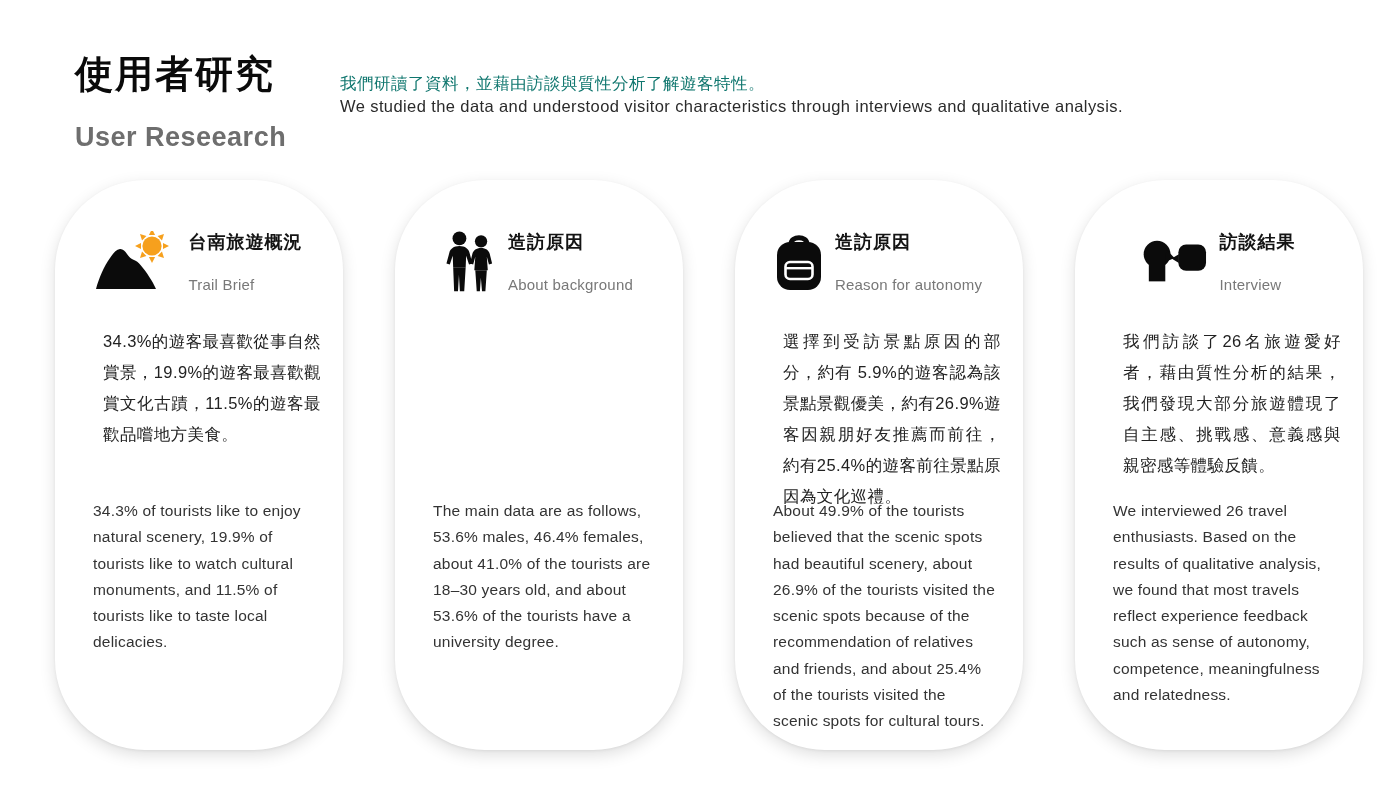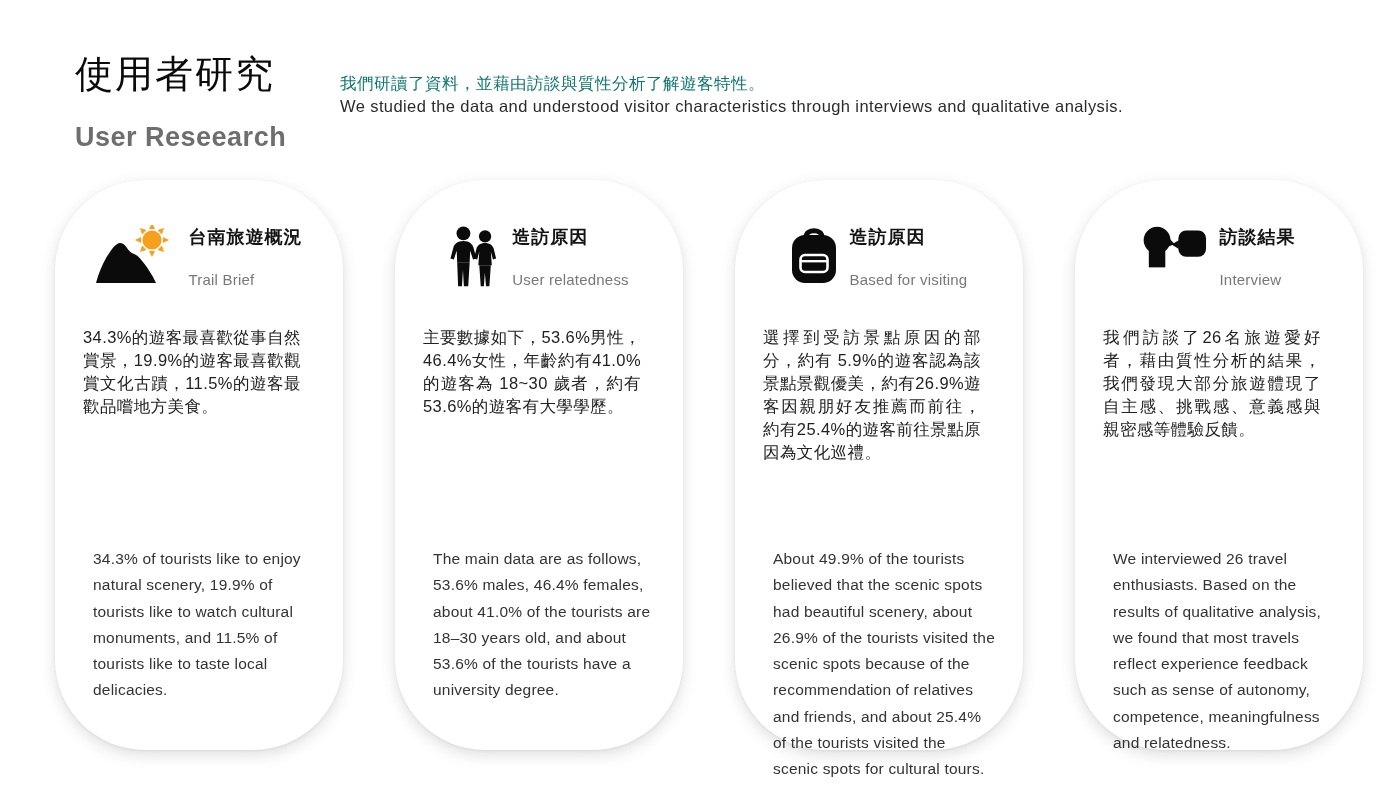--- a/index.html
+++ b/index.html
@@ -5,51 +5,51 @@
   * { margin:0; padding:0; box-sizing:border-box; }
   html,body { background:#ffffff; }
   body {
     width:1400px; height:788px; position:relative; overflow:hidden;
     font-family:"Liberation Sans","DejaVu Sans",sans-serif;
     -webkit-font-smoothing:antialiased;
   }
 
   
   .page-header { position:absolute; left:75px; top:52px; }
-  .title-zh { font-size:38px; font-weight:normal; color:#0a0a0a; letter-spacing:2px; line-height:1.2; }
+  .title-zh { font-size:38px; font-weight:bold; color:#0a0a0a; letter-spacing:2px; line-height:1.2; }
   .title-en { font-size:27px; font-weight:bold; color:#6e6e6e; letter-spacing:0.5px; margin-top:24px; }
 
   .intro { position:absolute; left:340px; top:73px; }
   .intro-zh { font-size:16.5px; color:#0f766e; letter-spacing:0.5px; }
   .intro-en { font-size:16.5px; color:#2b2b2b; letter-spacing:0.4px; margin-top:2px; }
 
   
   .cards { position:absolute; left:55px; top:180px; display:flex; gap:52px; }
   .card {
     position:relative; width:288px; height:570px; background:#ffffff;
     border-radius:90px;
     box-shadow:0 5px 16px rgba(0,0,0,0.13), 0 1px 3px rgba(0,0,0,0.06);
   }
   .card-header {
     position:absolute; top:45px; left:0; right:0; height:72px;
-    display:flex; justify-content:center; align-items:flex-start; gap:13px;
+    display:flex; justify-content:center; align-items:center; gap:13px;
   }
   .icon-box { display:flex; align-items:center; justify-content:center; }
   .card-titles { display:flex; flex-direction:column; }
   .card-title-zh { font-size:18px; font-weight:bold; color:#141414; letter-spacing:1px; }
   .card-title-en { font-size:15px; color:#787878; margin-top:22px; letter-spacing:0.2px; }
 
   .body-zh {
-    position:absolute; top:146px; left:28px; width:218px;
-    font-size:16.5px; line-height:23px; color:#222222; letter-spacing:0.4px;
+    position:absolute; top:146px; left:48px; width:218px;
+    font-size:16.5px; line-height:31px; color:#222222; letter-spacing:0.4px;
     text-align:justify;
   }
   .body-en {
     position:absolute; top:318px; left:38px; width:222px;
-    font-size:15.5px; line-height:26.3px; color:#333333; letter-spacing:0.2px;margin-top:48px;
+    font-size:15.5px; line-height:26.3px; color:#333333; letter-spacing:0.2px;
   }
 </style>
 </head>
 <body>
 
 <header class="page-header">
   <div class="title-zh">使用者研究</div>
   <div class="title-en">User Reseearch</div>
 </header>
 
@@ -110,40 +110,39 @@
           <circle cx="15" cy="8" r="7.2"></circle>
           <path d="M15,16 C9,16 5.5,19 4.5,23 L1.5,34 L5,35 L8,26 L8.5,38 L21.5,38 L22,26 L25,35 L28.5,34 L25.5,23 C24.5,19 21,16 15,16 Z"></path>
           <path d="M8.5,38 L9.5,63 L13.5,63 L14.5,46 L15.5,63 L20,63 L21.5,38 Z"></path>
           <circle cx="37.5" cy="11" r="6.4"></circle>
           <path d="M37.5,18 C32.5,18 29.5,20.5 28.5,24 L26,34 L29.3,35 L31.5,27 L30.5,41 L44.5,41 L43.5,27 L45.7,35 L49,34 L46.5,24 C45.5,20.5 42.5,18 37.5,18 Z"></path>
           <path d="M31.5,41 L33,63 L36.3,63 L37.3,49 L38.5,63 L42,63 L43.5,41 Z"></path>
         </svg>
       </span>
       <div class="card-titles">
         <div class="card-title-zh">造訪原因</div>
-        <div class="card-title-en">User relatedness</div>
+        <div class="card-title-en">About background</div>
       </div>
     </div>
-    <p class="body-zh">主要數據如下，53.6%男性，46.4%女性，年齡約有41.0%的遊客為 18~30 歲者，約有53.6%的遊客有大學學歷。</p>
     <p class="body-en">The main data are as follows, 53.6% males, 46.4% females, about 41.0% of the tourists are 18–30 years old, and about 53.6% of the tourists have a university degree.</p>
   </article>
 
   <article class="card">
     <div class="card-header">
       <span class="icon-box">
         <svg width="46" height="59" viewBox="0 0 46 59" aria-hidden="true">
           <path d="M15,12 C15,3.5 31,3.5 31,12" fill="none" stroke="#0b0b0b" stroke-width="5"></path>
           <rect x="1" y="10" width="44" height="48" rx="13" fill="#0b0b0b"></rect>
           <rect x="9.5" y="30" width="27" height="17" rx="4.5" fill="none" stroke="#ffffff" stroke-width="2.6"></rect>
           <path d="M9.5,36.2 L36.5,36.2" stroke="#ffffff" stroke-width="2.4" fill="none"></path>
         </svg>
       </span>
       <div class="card-titles">
         <div class="card-title-zh">造訪原因</div>
-        <div class="card-title-en">Based for visiting</div>
+        <div class="card-title-en">Reason for autonomy</div>
       </div>
     </div>
     <p class="body-zh">選擇到受訪景點原因的部分，約有 5.9%的遊客認為該景點景觀優美，約有26.9%遊客因親朋好友推薦而前往，約有25.4%的遊客前往景點原因為文化巡禮。</p>
     <p class="body-en">About 49.9% of the tourists believed that the scenic spots had beautiful scenery, about 26.9% of the tourists visited the scenic spots because of the recommendation of relatives and friends, and about 25.4% of the tourists visited the scenic spots for cultural tours.</p>
   </article>
 
   <article class="card">
     <div class="card-header">
       <span class="icon-box">
         <svg width="64" height="44" viewBox="0 0 66 44" aria-hidden="true" fill="#0b0b0b">

